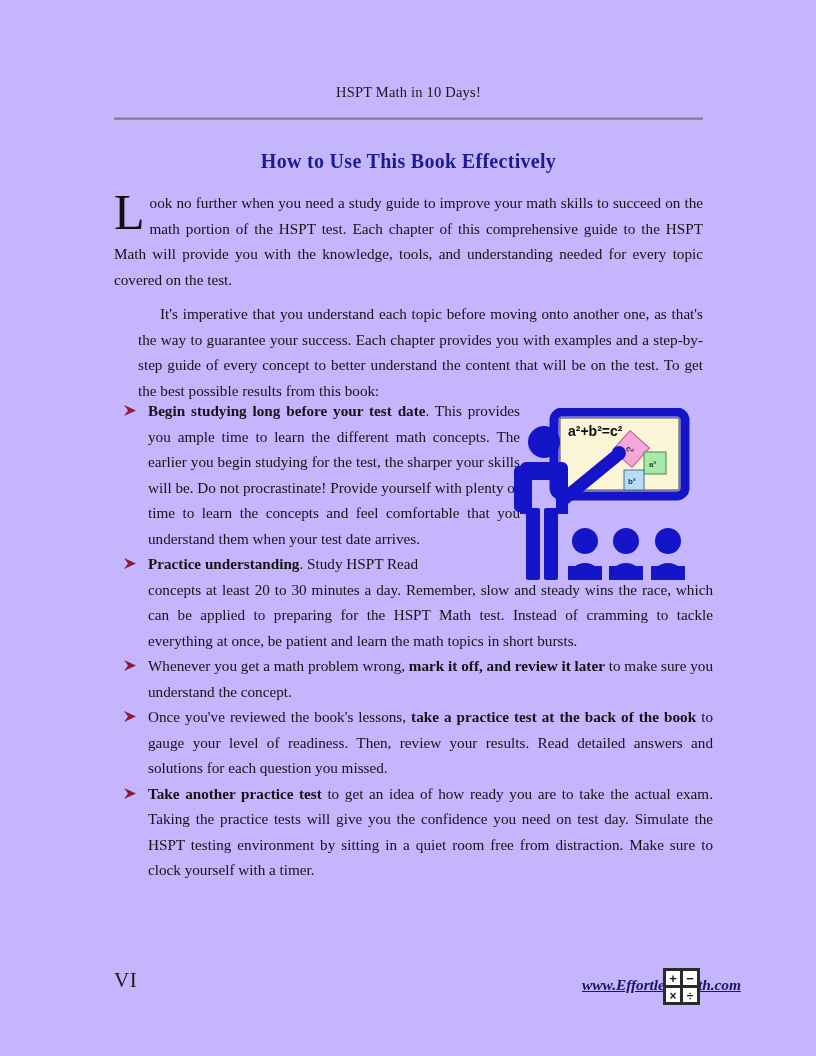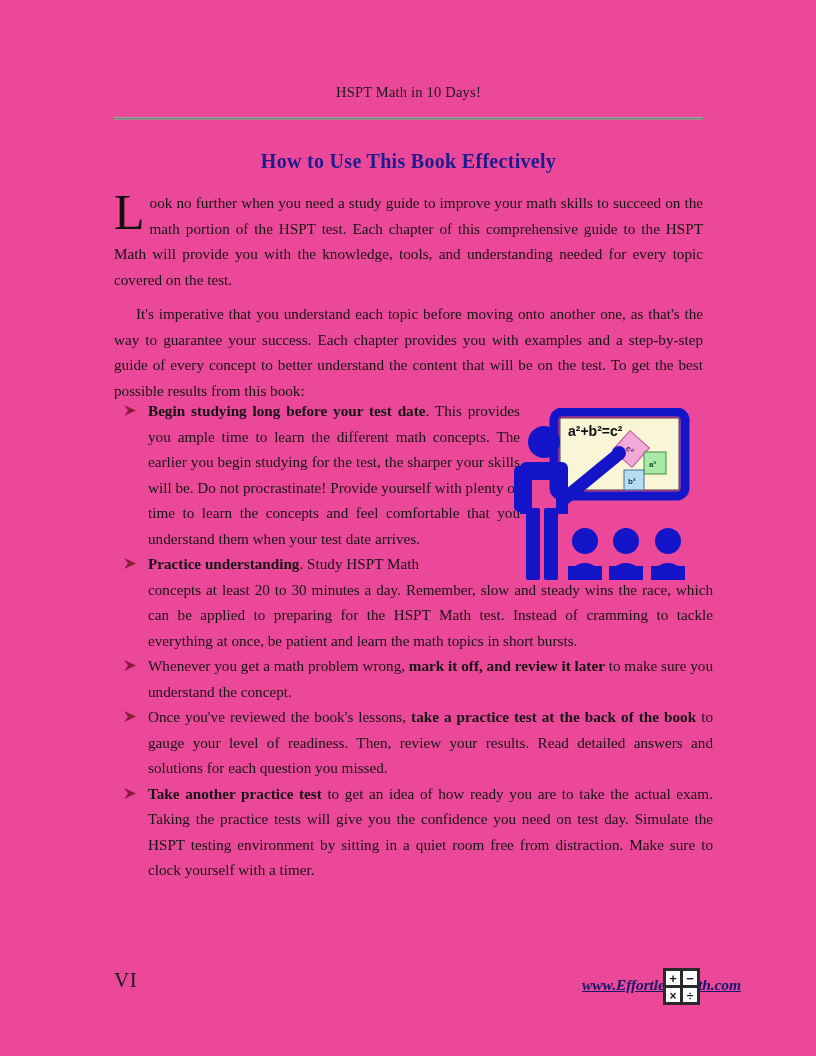--- a/index.html
+++ b/index.html
@@ -14,21 +14,21 @@
     font-family: "Liberation Serif", "DejaVu Serif", serif;
     color: #111111;
     position: relative;
     overflow: hidden;
   }
   .page {
     position: absolute;
     left: 0; top: 0;
     width: 816px;
     height: 1056px;
-    background: #ec4899;
+    background: #c4b5fd;
   }
 
   
   .running-header {
     position: absolute;
     left: 114px;
     top: 84px;
     width: 589px;
     text-align: center;
     font-family: "Liberation Serif", "DejaVu Serif", serif;
@@ -73,20 +73,21 @@
     text-align: justify;
     text-justify: inter-word;
     color: #141414;
   }
   p.para-intro {
     text-indent: 0;
   }
   p.para-2 {
     margin-top: 9px;
     text-indent: 22px;
+    margin-left: 24px;
   }
   .dropcap {
     float: left;
     font-family: "Liberation Serif", "DejaVu Serif", serif;
     font-size: 50px;
     line-height: 41px;
     font-weight: normal;
     padding: 2px 5px 0 0;
     color: #111111;
   }
@@ -265,21 +266,21 @@
       </span>
       <b>Begin studying long before your test date</b><span>. This provides you ample time to learn the different math concepts. The earlier you begin studying for the test, the sharper your skills will be. Do not procrastinate! Provide yourself with plenty of time to learn the concepts and feel comfortable that you understand them when your test date arrives.</span>
     </div>
 
     <div class="bullet-row bullet-narrow-2">
       <span class="bullet-marker">
         <svg width="14" height="11" viewBox="0 0 14 11">
             <path d="M0 0 L12 5.5 L0 11 L4 5.5 Z" fill="#8c1c3c"></path>
           </svg>
       </span>
-      <span class="first-line"><b>Practice understanding</b><span>. Study HSPT Math</span></span><span>concepts at least 20 to 30 minutes a day. Remember, slow and steady wins the race, which can be applied to preparing for the HSPT Math test. Instead of cramming to tackle everything at once, be patient and learn the math topics in short bursts.</span>
+      <span class="first-line"><b>Practice understanding</b><span>. Study HSPT Read</span></span><span>concepts at least 20 to 30 minutes a day. Remember, slow and steady wins the race, which can be applied to preparing for the HSPT Math test. Instead of cramming to tackle everything at once, be patient and learn the math topics in short bursts.</span>
     </div>
 
     <div class="bullet-row">
       <span class="bullet-marker">
         <svg width="14" height="11" viewBox="0 0 14 11">
             <path d="M0 0 L12 5.5 L0 11 L4 5.5 Z" fill="#8c1c3c"></path>
           </svg>
       </span>
       <span>Whenever you get a math problem wrong, </span><b>mark it off, and review it later</b><span> to make sure you understand the concept.</span>
     </div>

